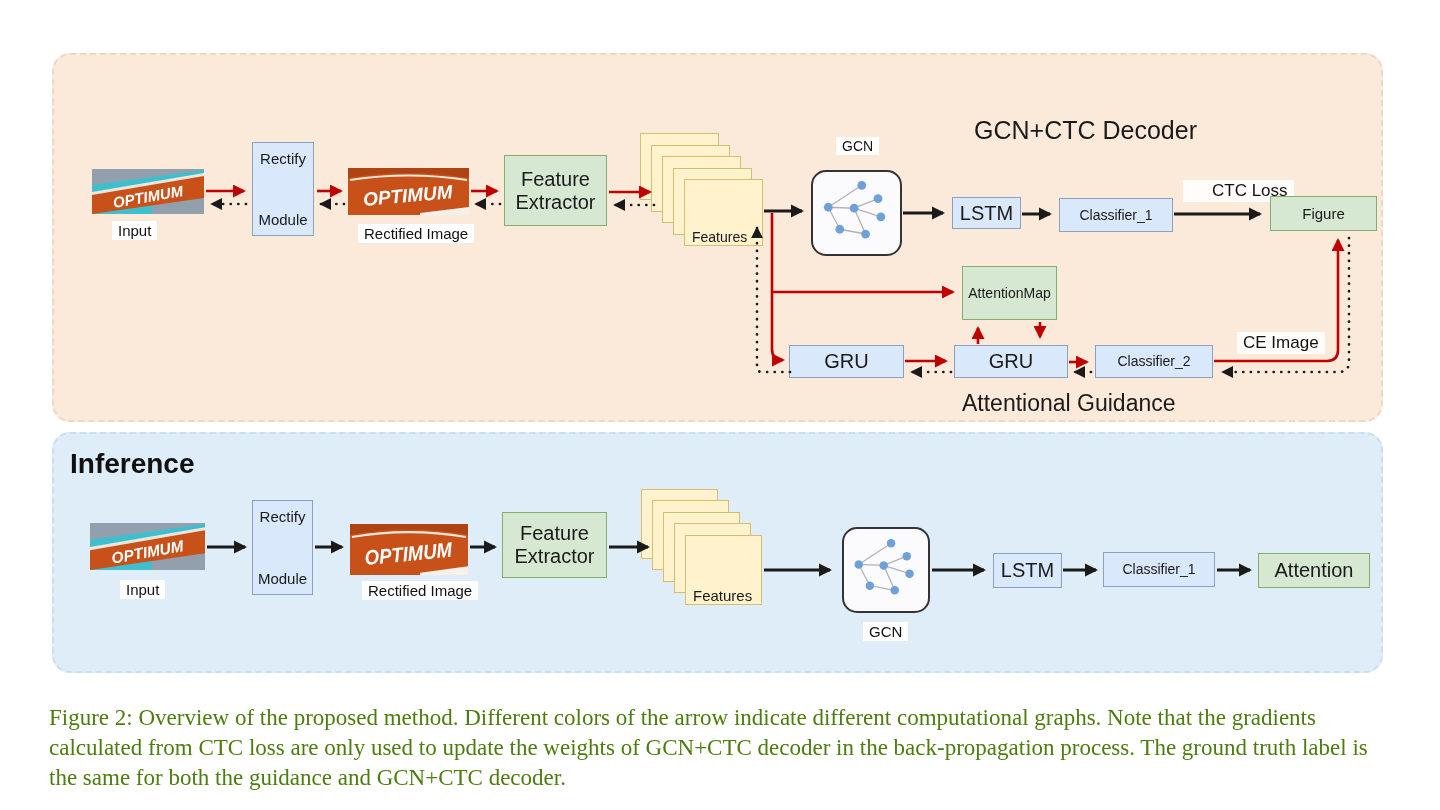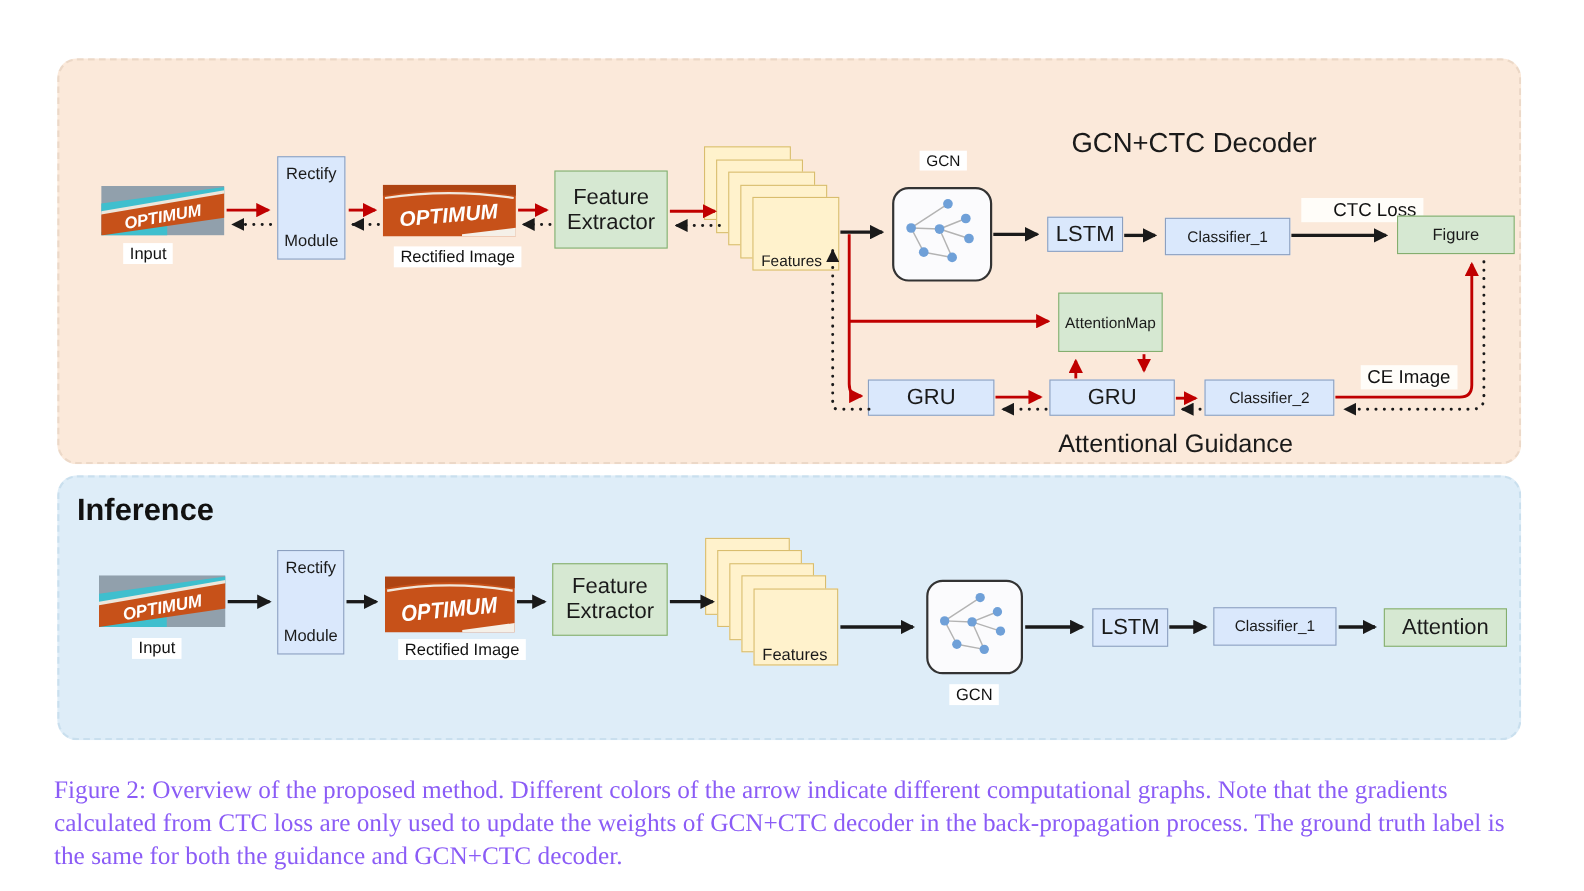--- a/index.html
+++ b/index.html
@@ -15,21 +15,21 @@
   .blue{background:#DAE8FC;border:1px solid #8CA0C0;}
   .green{background:#D6E8D2;border:1px solid #84AE6E;}
   .gcnbox{background:#FBFBFD;border:2px solid #333;border-radius:15px;}
   .card{position:absolute;background:#FFF2CC;border:1px solid #D9BD6E;box-sizing:border-box;}
   .chip{position:absolute;background:#ffffff;padding:1px 6px;font-size:15px;color:#111;white-space:nowrap;}
   .chip.loss{font-size:17px;background:#fffdf9;}
   .imgbox{position:absolute;}
   .imgbox svg{display:block;width:100%;height:100%;}
   #arrows{position:absolute;left:0;top:0;pointer-events:none;}
   #caption{position:absolute;left:49px;top:703px;width:1346px;font-family:"Liberation Serif", serif;
-           font-size:23px;line-height:30px;color:#8b5cf6;}
+           font-size:23px;line-height:30px;color:#4d7c0f;}
   #watermark{position:absolute;left:1176px;top:726px;font-size:34px;letter-spacing:3px;
              color:#b9b9b9;opacity:.8;white-space:nowrap;} .f14{font-size:14px;} .f15{font-size:15px;gap:44px;} .f16{font-size:20px;justify-content:center;}
   .cardtext{justify-content:flex-start;padding-left:7px;background:transparent;border:none;align-items:flex-end;}
 </style>
 </head>
 <body>
 
 <div id="stage">
 
   <div id="panel-training" class="panel"></div>

